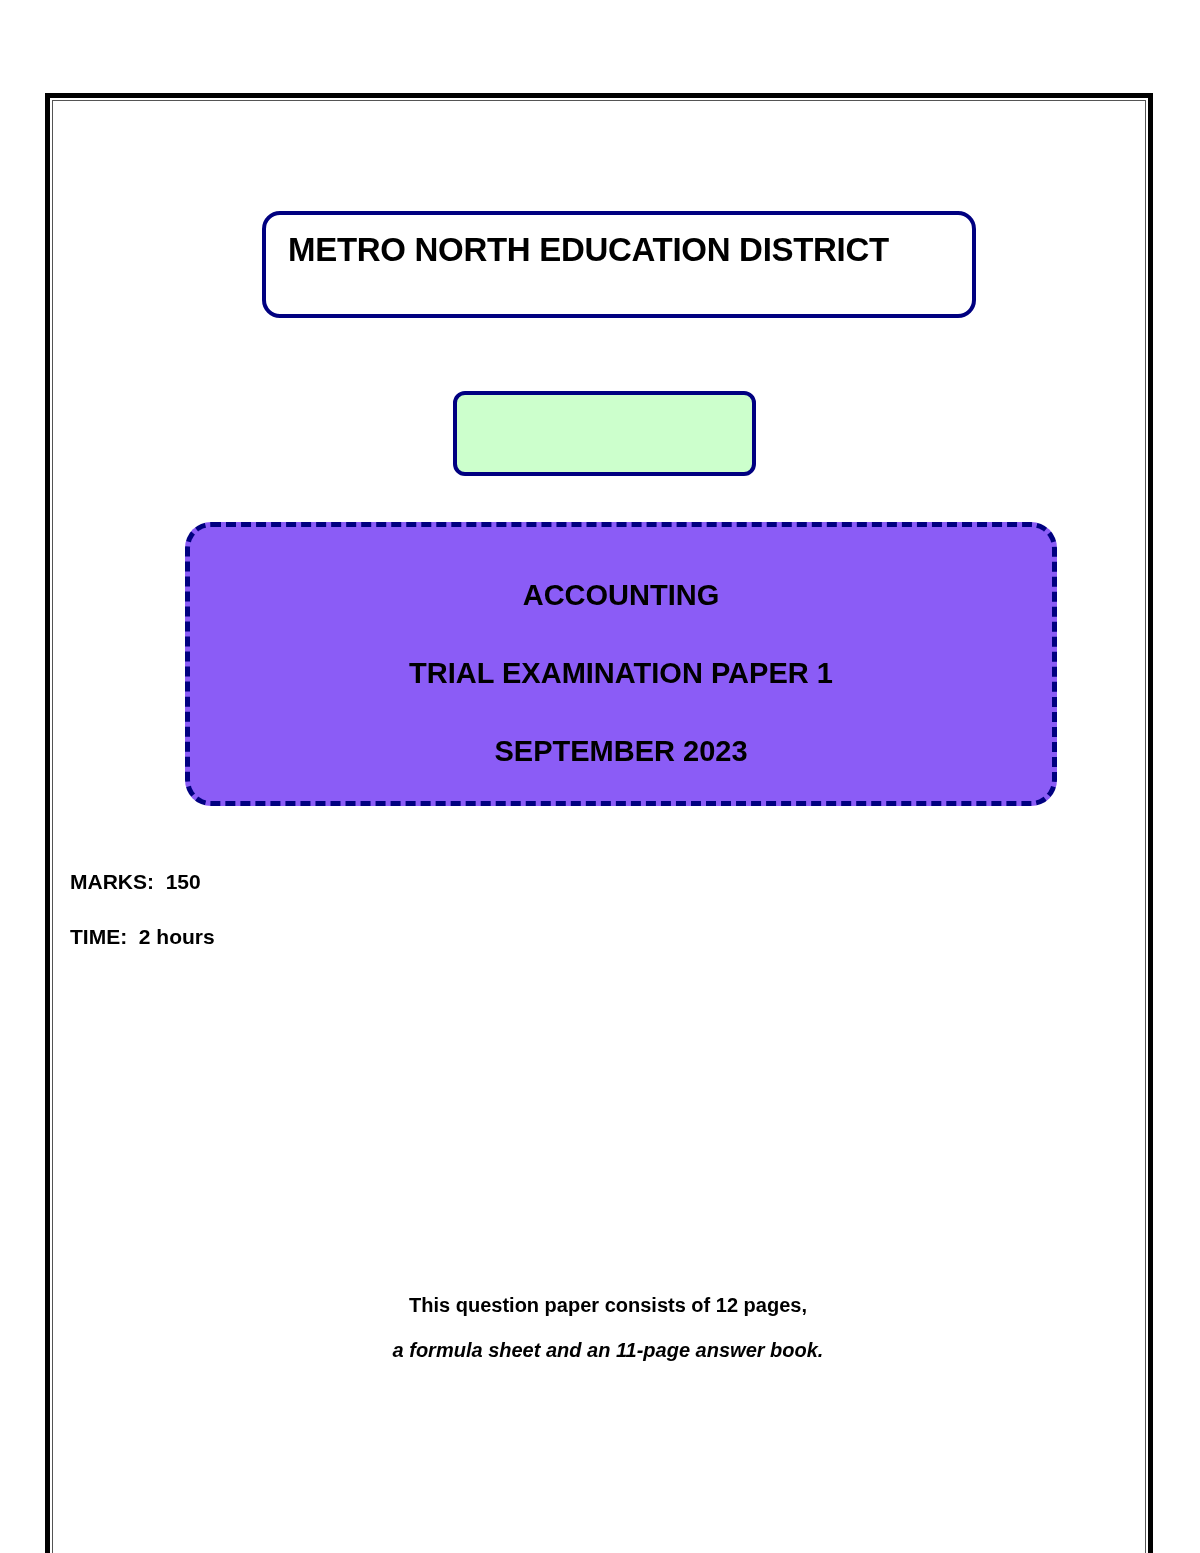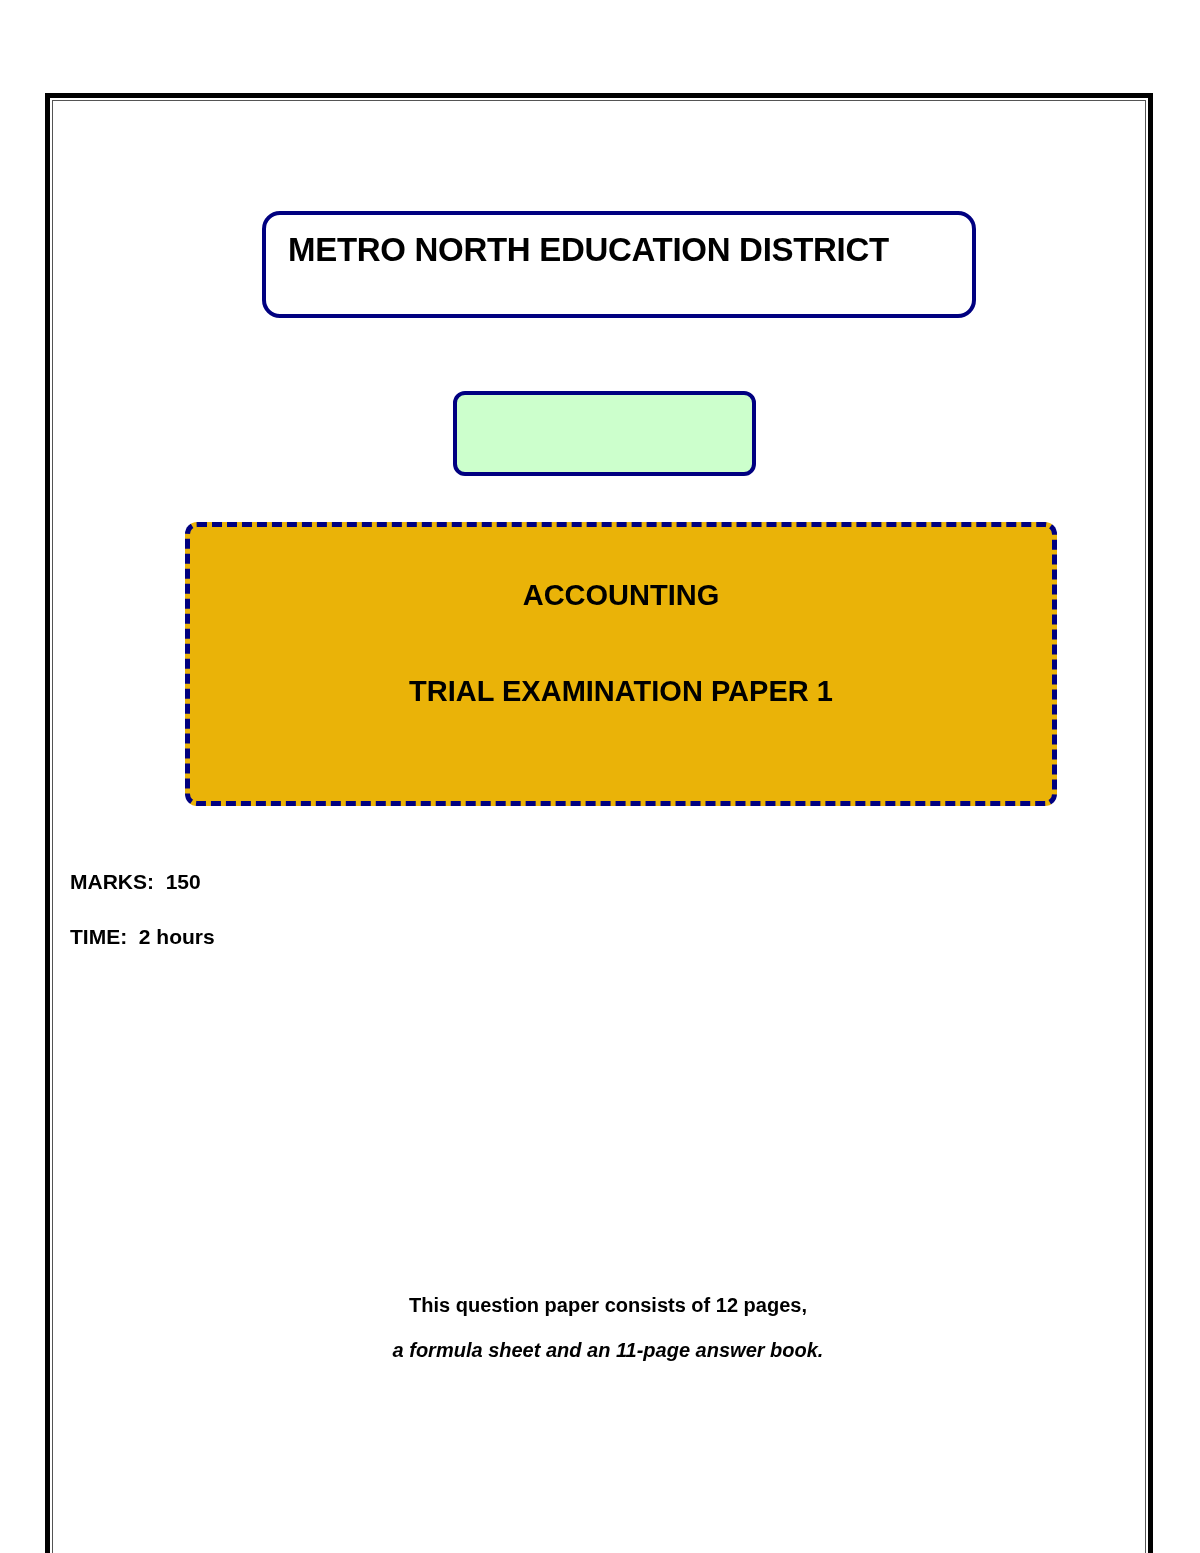--- a/index.html
+++ b/index.html
@@ -64,35 +64,35 @@
     box-sizing: border-box;
     background: #ccffcc;
   }
   .subject-box {
     position: absolute;
     left: 185px;
     top: 522px;
     width: 872px;
     height: 284px;
     border: 5px dashed #000080;
-    border-radius: 12px;
+    border-radius: 26px;
     box-sizing: border-box;
-    background: #eab308;
+    background: #8b5cf6;
   }
   .subject-line {
     position: absolute;
     left: 0;
     right: 0;
     text-align: center;
     font-size: 29px;
     font-weight: bold;
     white-space: nowrap;
   }
   .subject-line.l1 { top: 52px; }
-  .subject-line.l2 { top: 148px; }
+  .subject-line.l2 { top: 130px; }
   .subject-line.l3 { top: 208px; }
   .meta-line {
     position: absolute;
     left: 70px;
     font-size: 21px;
     font-weight: bold;
     white-space: pre;
   }
   .meta-line.marks { top: 870px; }
   .meta-line.time { top: 925px; }
@@ -117,19 +117,20 @@
 
 <div class="district-box">
   <div class="district-title">METRO NORTH EDUCATION DISTRICT</div>
 </div>
 
 <div class="green-box"></div>
 
 <div class="subject-box">
   <div class="subject-line l1">ACCOUNTING</div>
   <div class="subject-line l2">TRIAL EXAMINATION PAPER 1</div>
+  <div class="subject-line l3">SEPTEMBER 2023</div>
 </div>
 
 <div class="meta-line marks">MARKS:  150</div>
 <div class="meta-line time">TIME:  2 hours</div>
 
 <div class="footer-line f1">This question paper consists of 12 pages,</div>
 <div class="footer-line f2">a formula sheet and an 11-page answer book.</div>
 
 </body></html>

